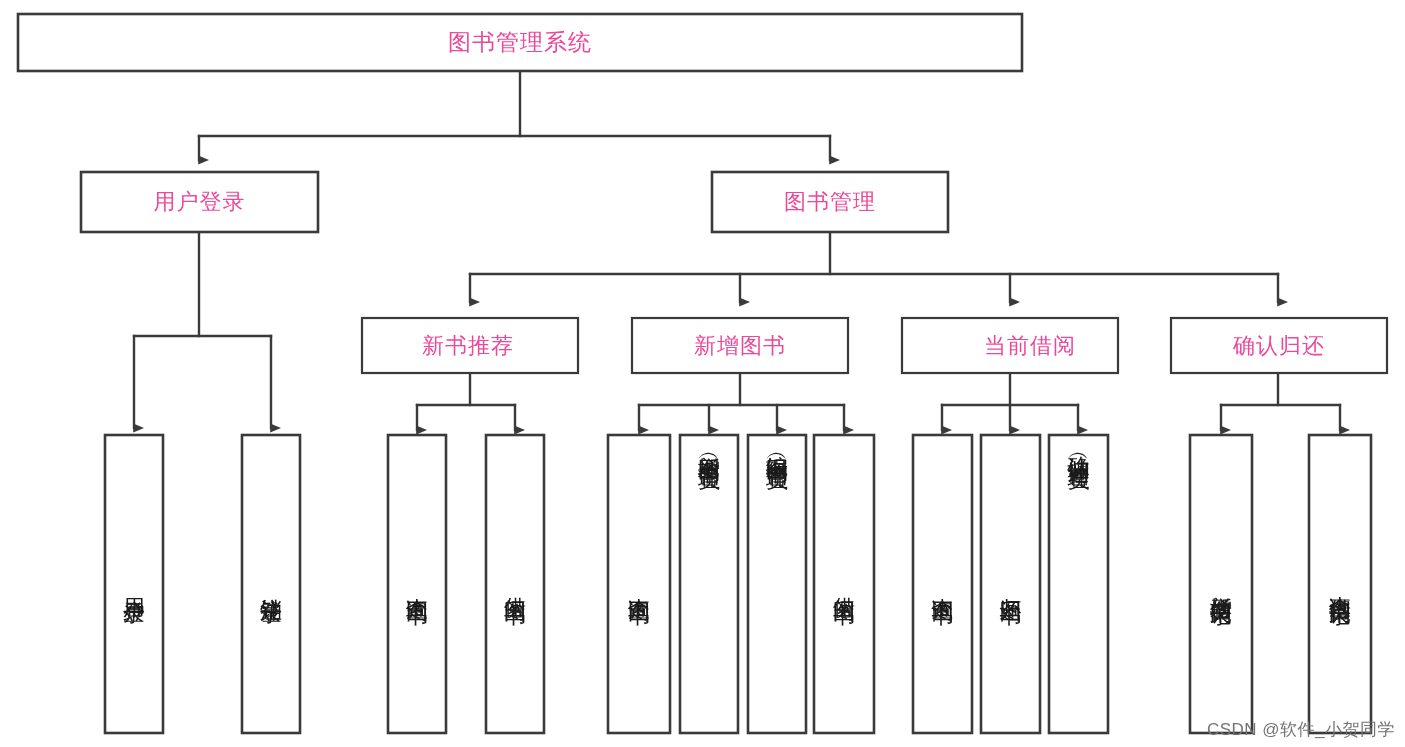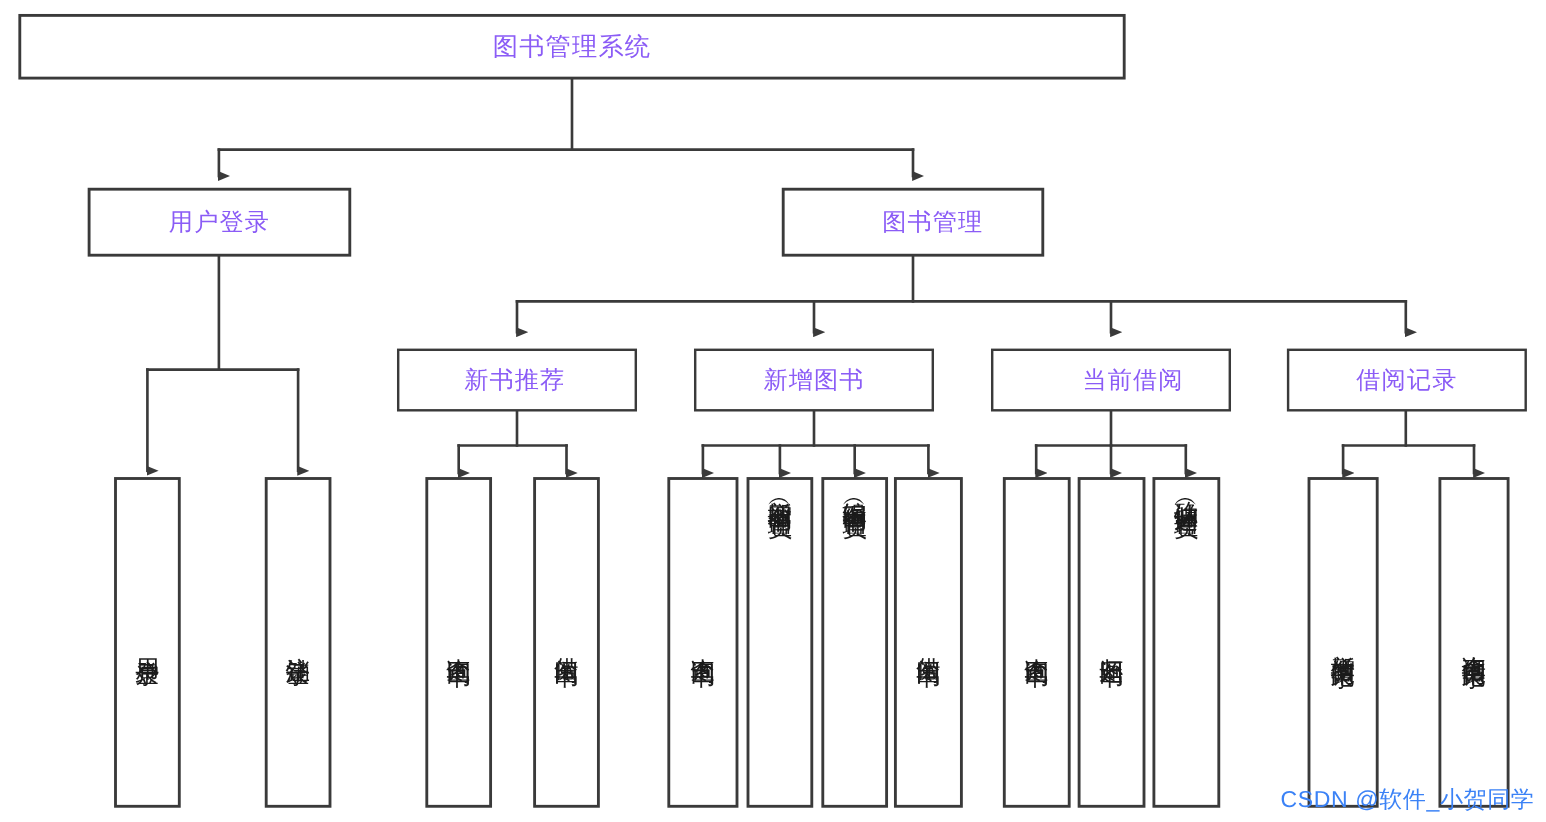--- a/index.html
+++ b/index.html
@@ -38,22 +38,22 @@
     stroke: #3a3a3a;
     stroke-width: 2.4;
     fill: none;
     stroke-linecap: square;
   }
   .watermark-text {
     position: absolute;
     right: 10px;
     bottom: 6px;
     font-family: "Liberation Sans", "DejaVu Sans", sans-serif;
-    font-size: 21px;
-    color: #3b82f6;
+    font-size: 17px;
+    color: #737373;
     white-space: nowrap;
     letter-spacing: 0.5px;
     pointer-events: none;
   }
   .vlabel-wrap {
     position: absolute;
     display: flex;
     align-items: center;
     justify-content: center;
     pointer-events: none;
@@ -71,21 +71,21 @@
   .hlabel-wrap {
     position: absolute;
     display: flex;
     align-items: center;
     justify-content: center;
     pointer-events: none;
   }
   .hlabel-text {
     font-family: Liberation Serif, serif;
     font-size: 22px;
-    color: #8b5cf6;
+    color: #ec4899;
     letter-spacing: 1px;
     white-space: nowrap;
   }
   .hlabel-text.root {
     font-size: 23px;
   }
 </style>
 </head>
 <body>
 
@@ -173,38 +173,38 @@
   </svg>
 
   <div class="hlabel-wrap" style="left:18px; top:14px; width:1004px; height:57px;">
     <span class="hlabel-text root">图书管理系统</span>
   </div>
 
   <div class="hlabel-wrap" style="left:81px; top:172px; width:237px; height:60px;">
     <span class="hlabel-text">用户登录</span>
   </div>
 
-  <div class="hlabel-wrap" style="left:712px; top:172px; width:236px; height:60px;padding-left:18px;">
+  <div class="hlabel-wrap" style="left:712px; top:172px; width:236px; height:60px;">
     <span class="hlabel-text">图书管理</span>
   </div>
 
   <div class="hlabel-wrap" style="left:362px; top:318px; width:212px; height:55px;">
     <span class="hlabel-text">新书推荐</span>
   </div>
 
   <div class="hlabel-wrap" style="left:632px; top:318px; width:216px; height:55px;">
     <span class="hlabel-text">新增图书</span>
   </div>
 
   <div class="hlabel-wrap" style="left:902px; top:318px; width:256px; height:55px;">
     <span class="hlabel-text">当前借阅</span>
   </div>
 
   <div class="hlabel-wrap" style="left:1171px; top:318px; width:216px; height:55px;">
-    <span class="hlabel-text">借阅记录</span>
+    <span class="hlabel-text">确认归还</span>
   </div>
 
   <div class="vlabel-wrap" style="left:105px; top:435px; width:58px; height:298px;">
     <span class="vlabel-text">用户登录</span>
   </div>
 
   <div class="vlabel-wrap" style="left:242px; top:435px; width:58px; height:298px;">
     <span class="vlabel-text">注销登录</span>
   </div>
 

